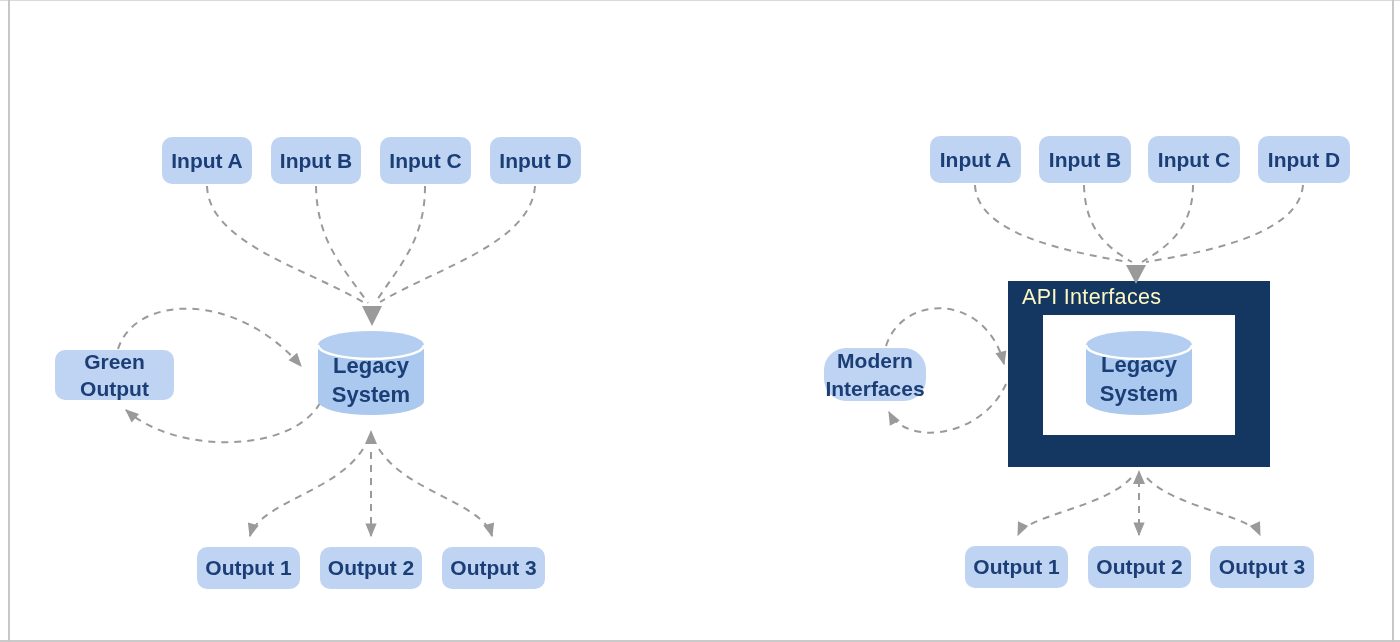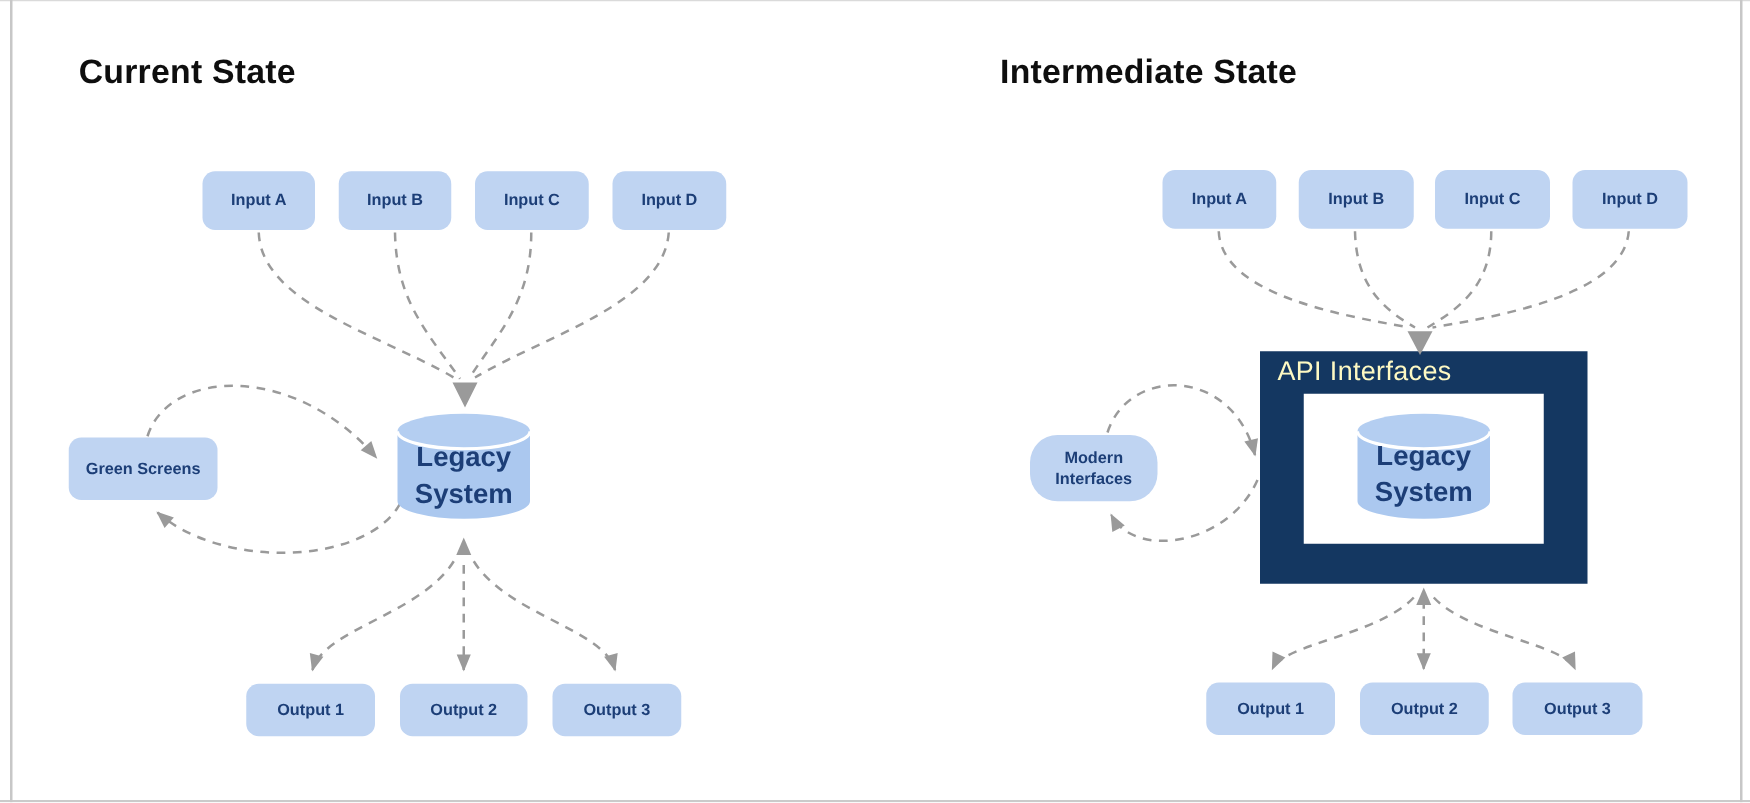--- a/index.html
+++ b/index.html
@@ -12,21 +12,21 @@
   .frame.bottom{left:0;top:640px;width:1400px;height:2px;background:#cacaca;}
   .frame.left{left:8px;top:0;width:2px;height:642px;}
   .frame.right{left:1392px;top:0;width:2px;height:642px;}
   .title{
     position:absolute;font-size:27px;font-weight:bold;color:var(--title_text);
     letter-spacing:0.2px;white-space:nowrap;
   }
   .node{
     position:absolute;background:var(--node_fill);border-radius:10px;
     display:flex;align-items:center;justify-content:center;text-align:center;
-    color:var(--node_text);font-weight:bold;font-size:13px;line-height:1.3;
+    color:var(--node_text);font-weight:bold;font-size:21px;line-height:1.3;
     z-index:3;
   }
   .svg-layer{position:absolute;left:0;top:0;z-index:2;}
   .wrapper-box{
     position:absolute;left:1008px;top:281px;width:262px;height:186px;
     background:var(--wrapper_fill);z-index:1;
   }
   .wrapper-label{
     position:absolute;left:14px;top:4px;color:#fef9c3;font-size:21.5px;
     font-weight:500;letter-spacing:0.3px;white-space:nowrap;
@@ -46,22 +46,20 @@
 </head>
 <body>
 
 <div class="canvas">
 
   <div class="frame top"></div>
   <div class="frame bottom"></div>
   <div class="frame left"></div>
   <div class="frame right"></div>
 
-  <div class="title" style="left:63px;top:42px;">Current State</div>
-  <div class="title" style="left:800px;top:42px;">Intermediate State</div>
 
   <div class="wrapper-box">
     <div class="wrapper-label">API Interfaces</div>
   </div>
   <div class="inner-panel"></div>
 
   <svg class="svg-layer" width="1400" height="642" viewBox="0 0 1400 642">
     <defs>
       <marker id="arrow" viewBox="0 0 12 10" refX="10.5" refY="5" markerWidth="15" markerHeight="13" markerUnits="userSpaceOnUse" orient="auto">
         <path d="M0.5,0.5 L11.5,5 L0.5,9.5 Z" fill="var(--arrow)"></path>
@@ -114,21 +112,21 @@
       <path d="M 1086 345 V 401 A 53 14 0 0 0 1192 401 V 345 A 53 14 0 1 1 1086 345 Z" fill="var(--cylinder_fill)"></path>
       <ellipse cx="1139" cy="345" rx="53" ry="14" fill="var(--cylinder_top_fill)"></ellipse>
       <path d="M 1086 345 A 53 14 0 0 0 1192 345" stroke="#ffffff" stroke-width="2.5" fill="none"></path>
     </g>
   </svg>
 
   <div class="node" style="left:162px;top:137px;width:90px;height:47px;">Input A</div>
   <div class="node" style="left:271px;top:137px;width:90px;height:47px;">Input B</div>
   <div class="node" style="left:380px;top:137px;width:91px;height:47px;">Input C</div>
   <div class="node" style="left:490px;top:137px;width:91px;height:47px;">Input D</div>
-  <div class="node" style="left:55px;top:350px;width:119px;height:50px;padding:0 12px;box-sizing:border-box;">Green Screens</div>
+  <div class="node" style="left:55px;top:350px;width:119px;height:50px;padding:0 12px;box-sizing:border-box;">Green Output</div>
   <div class="cyl-label" style="left:318px;top:358px;height:46px;">Legacy System</div>
   <div class="node" style="left:197px;top:547px;width:103px;height:42px;">Output 1</div>
   <div class="node" style="left:320px;top:547px;width:102px;height:42px;">Output 2</div>
   <div class="node" style="left:442px;top:547px;width:103px;height:42px;">Output 3</div>
 
   <div class="node" style="left:930px;top:136px;width:91px;height:47px;">Input A</div>
   <div class="node" style="left:1039px;top:136px;width:92px;height:47px;">Input B</div>
   <div class="node" style="left:1148px;top:136px;width:92px;height:47px;">Input C</div>
   <div class="node" style="left:1258px;top:136px;width:92px;height:47px;">Input D</div>
   <div class="node" style="left:824px;top:348px;width:102px;height:53px;padding:0 10px;box-sizing:border-box;border-radius:22px;">Modern Interfaces</div>

